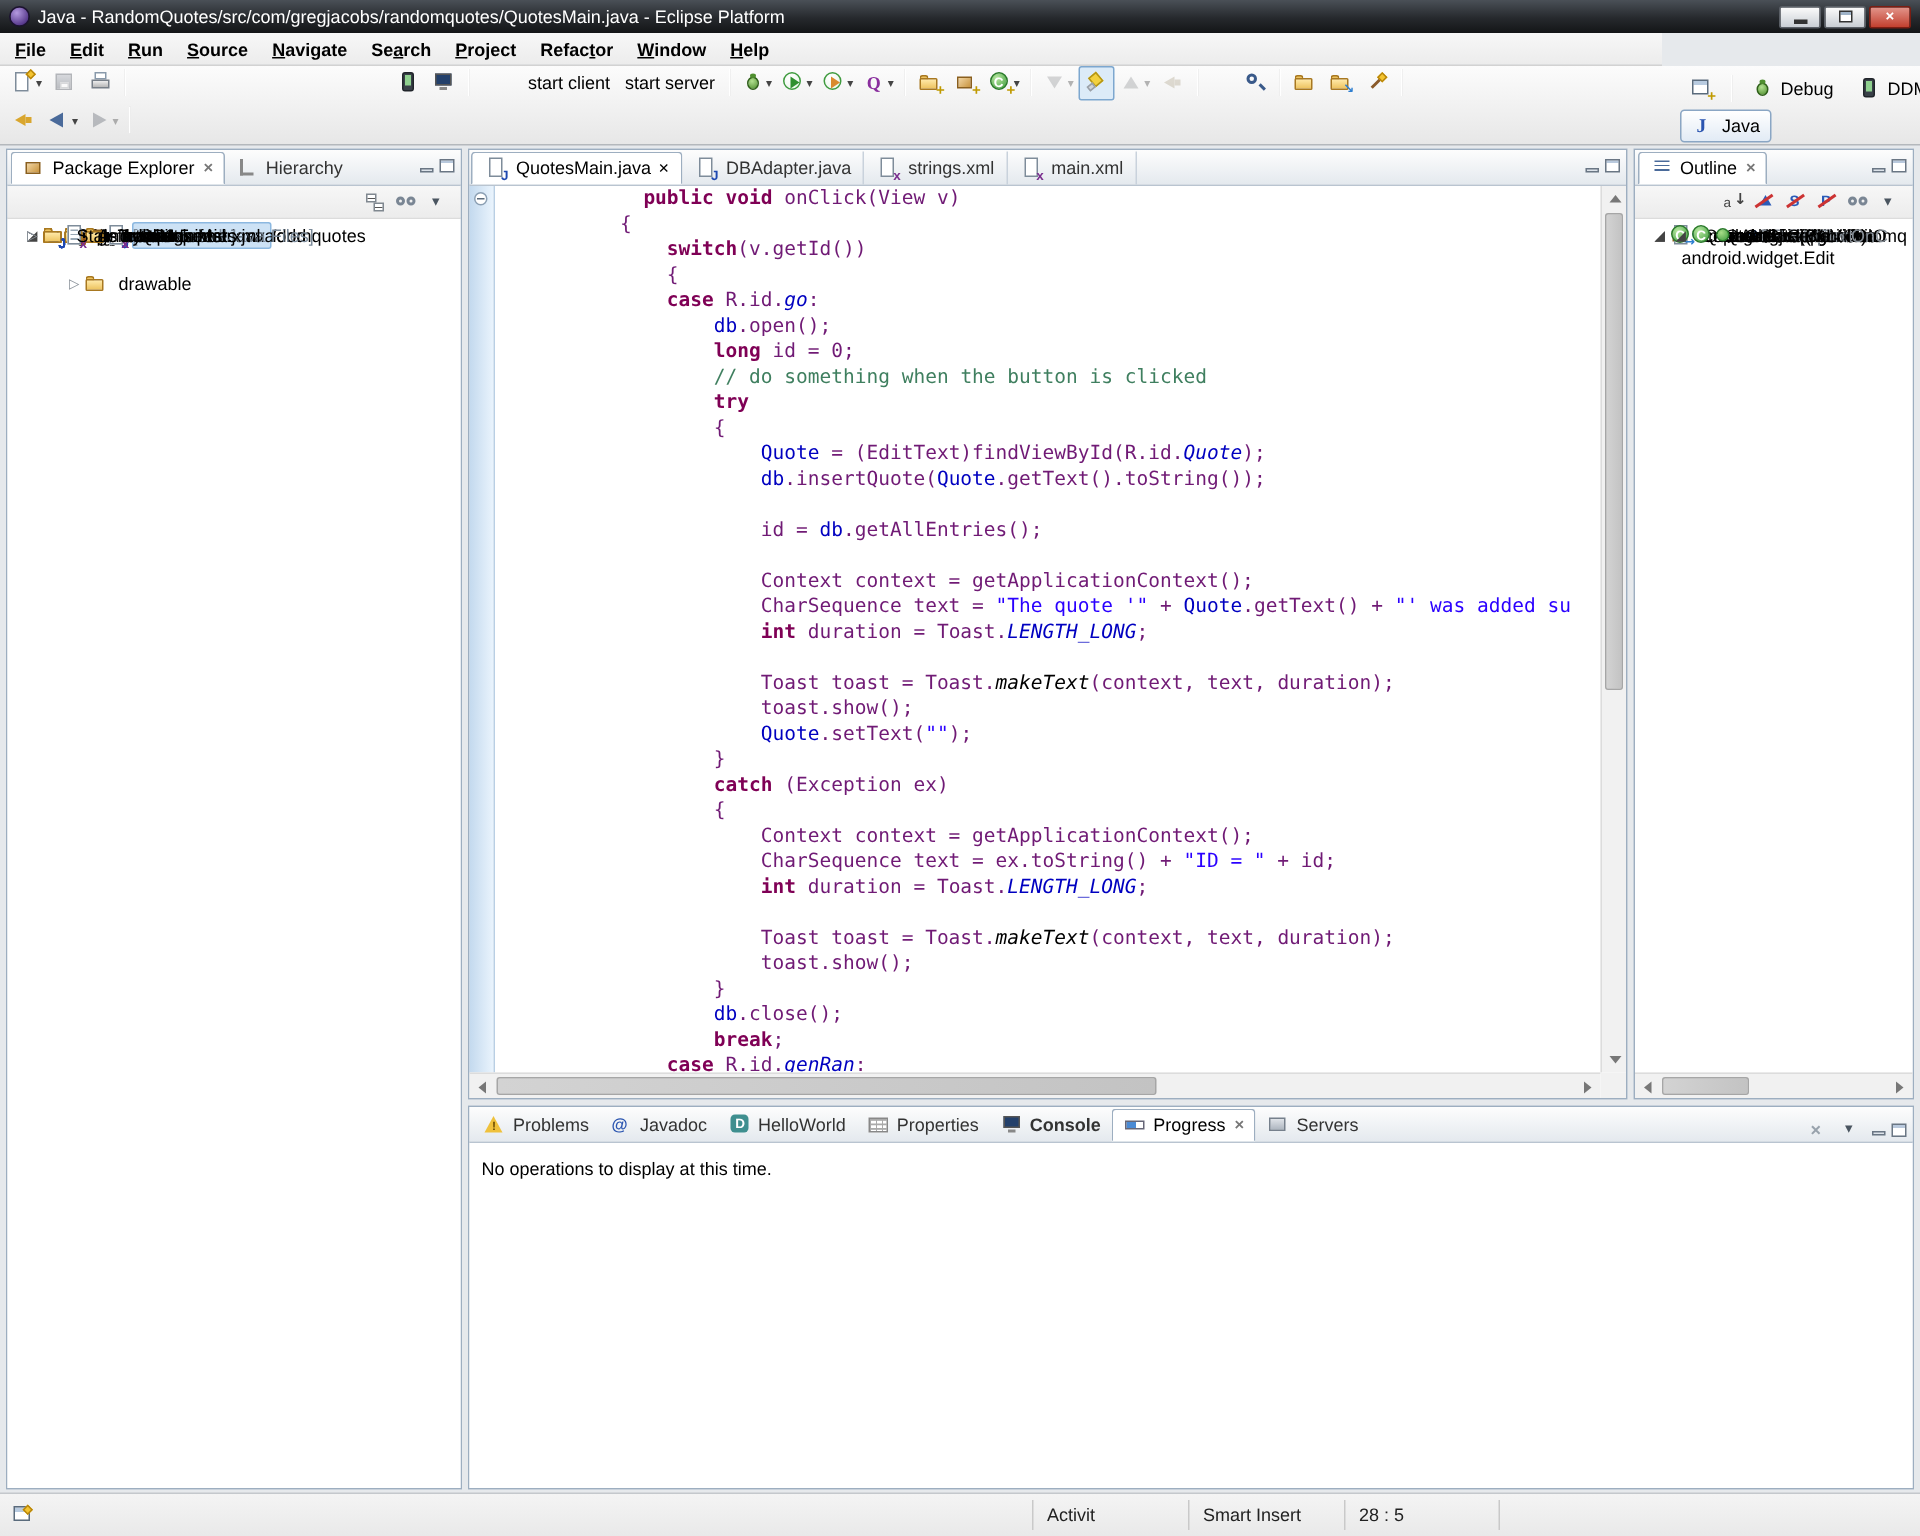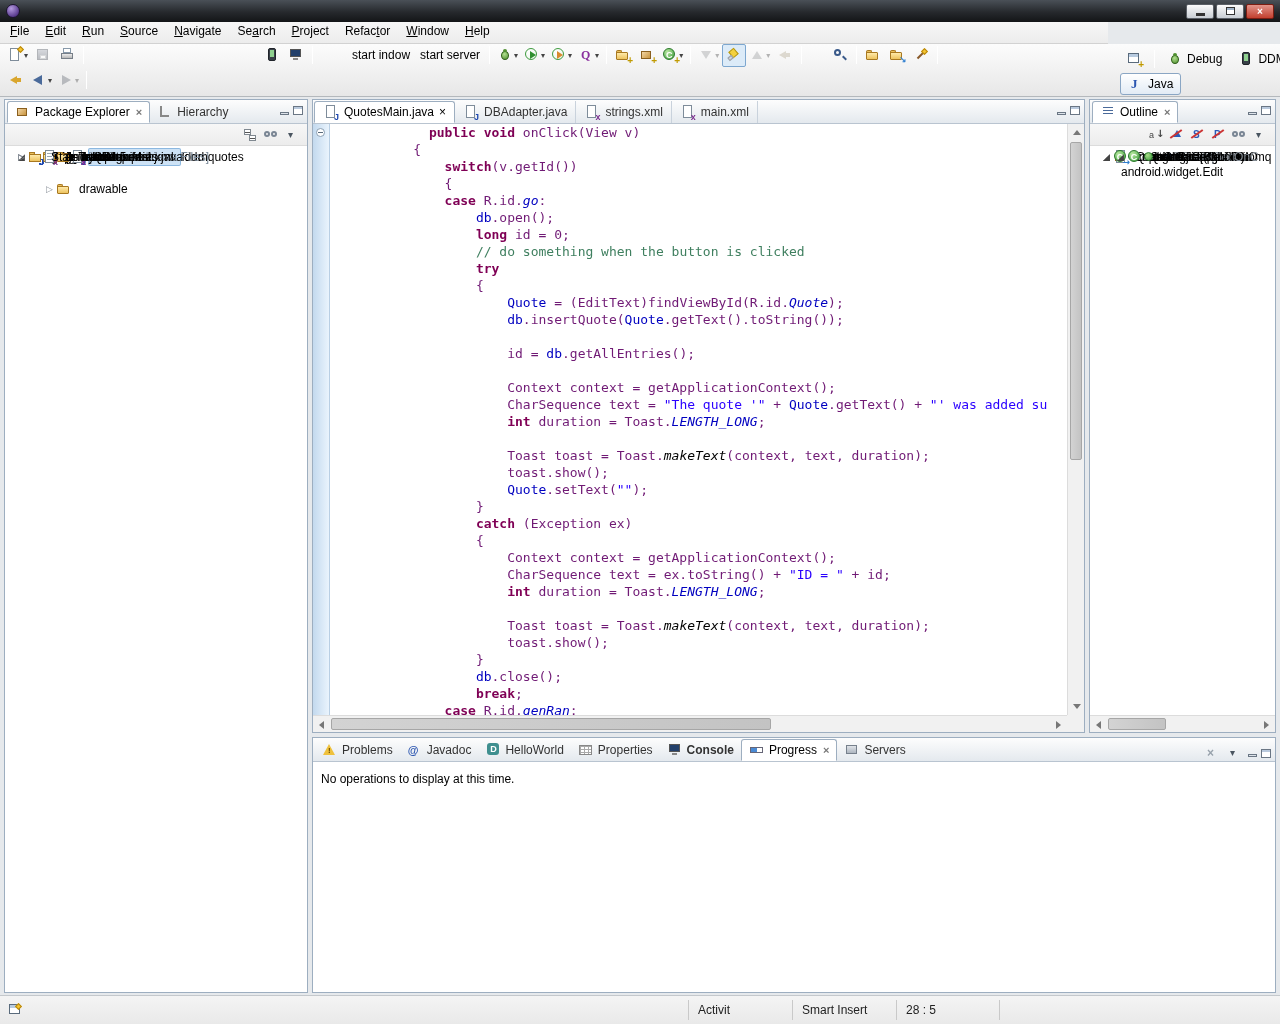--- a/index.html
+++ b/index.html
@@ -18,21 +18,21 @@
   .wbtn { width:28px; height:15px; border:1px solid #5a5f66; border-radius:2px;
     background:linear-gradient(#fbfbfb,#c9ced4); display:flex; align-items:center; justify-content:center;
     font-size:10px; color:#222; }
   .wbtn.close { background:linear-gradient(#e2948a,#c2402f); border-color:#7c1d12; color:#fff; font-weight:bold; }
   .wbtn.min i { width:9px; height:3px; background:#333; margin-top:6px; }
   .wbtn.max i { width:9px; height:8px; border:1px solid #333; background:linear-gradient(#9fb3c8 2px,#fff 2px); }
 
   
   .menubar { position:absolute; left:0; top:22px; width:1108px; height:22px;
     background:linear-gradient(#f7f7f7,#ececec); border-bottom:1px solid #d2d2d2;
-    display:flex; align-items:flex-start; padding:0 2px; }
+    display:flex; align-items:center; padding:0 2px;font-weight:bold; }
   .mitem { padding:2px 8px; }
 
   
   .toolbar { position:absolute; left:0; top:44px; width:1280px; height:53px;
     background:linear-gradient(#fcfcfc,#e7e7e7); border-bottom:1px solid #b4b8bc; }
   .trow { position:absolute; left:4px; height:25px; display:flex; align-items:center; }
   #tb-row1 { top:2px; } #tb-row2 { top:27px; }
   .tbsep { width:1px; height:18px; background:#c6c6c6; border-right:1px solid #fff; margin:0 4px; flex:none; }
   .tbspacer { flex:none; height:1px; }
   .tbi { height:23px; min-width:24px; padding:0 2px; display:flex; align-items:center; justify-content:center;
@@ -195,20 +195,21 @@
   .scell.c1 { left:688px; width:102px; }
   .scell.c2 { left:792px; width:102px; }
   .scell.c3 { left:896px; width:104px; border-right:1px solid #c9c9c9; }
   .trim-icon { position:absolute; left:7px; top:6px; }
 </style>
 </head>
 <body>
 
 <div class="titlebar">
   <span class="app-icon"></span>
+  <span class="title-text">Java - RandomQuotes/src/com/gregjacobs/randomquotes/QuotesMain.java - Eclipse Platform</span>
   <span class="win-btns">
     <span class="wbtn min">
         <i></i>
       </span>
     <span class="wbtn max">
         <i></i>
       </span>
     <span class="wbtn close">×</span>
   </span>
 </div>
@@ -257,21 +258,21 @@
       </span>
       <span class="tbi">
         <span class="ic">
           <i class="mon"></i>
           <i class="mstand"></i>
         </span>
       </span>
       <span class="tbsep"></span>
       <span class="tbspacer" style="width: 30px;"></span>
       <span class="tbi">
-        <span class="tblabel">start indow</span>
+        <span class="tblabel">start client</span>
       </span>
       <span class="tbi">
         <span class="tblabel">start server</span>
       </span>
       <span class="tbsep"></span>
       <span class="tbi">
         <span class="ic">
           <i class="bugB"></i>
           <i class="bugH"></i>
         </span>

